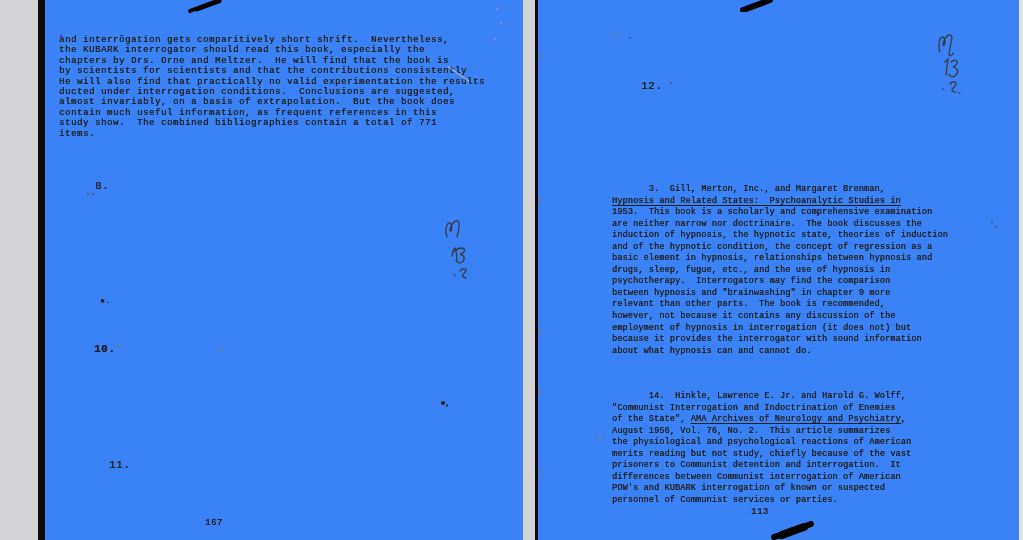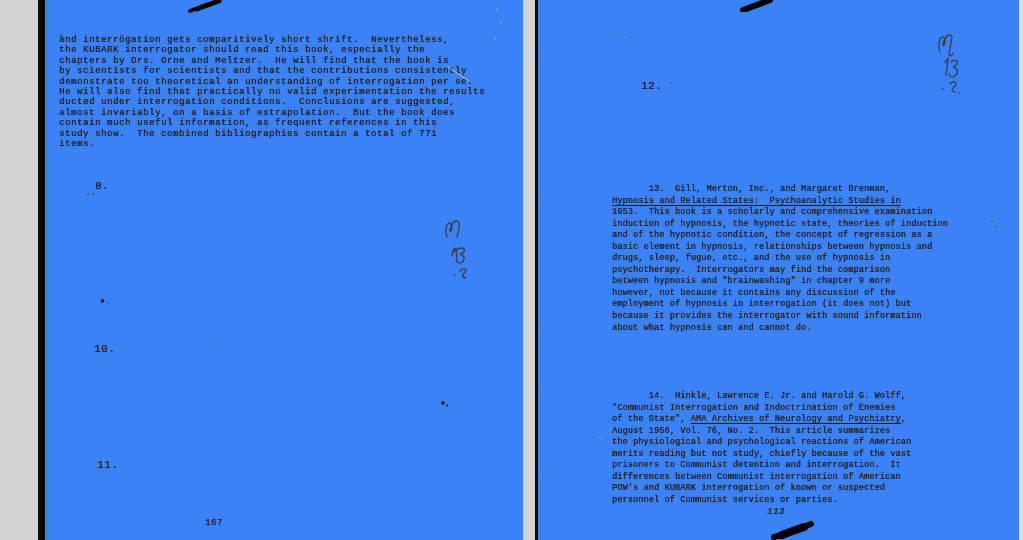--- a/index.html
+++ b/index.html
@@ -36,71 +36,72 @@
   <div class="abs edge-black" style="left:535px; top:0; width:3px; height:540px;"></div>
   <div class="abs" style="left:1019px; top:0; width:4px; height:540px; background:#e2e2e4;"></div>
 
   <div class="abs" style="left:45px; top:0; width:478px; height:540px;">
 
     <div class="abs left-par" style="left:14px; top:35px; width:450px;">
         <div class="tline">ànd interrögation gets comparitively short shrift.  Nevertheless,</div>
         <div class="tline">the KUBARK interrogator should read this book, especially the</div>
         <div class="tline">chapters by Drs. Orne and Meltzer.  He will find that the book is</div>
         <div class="tline">by scientists for scientists and that the contributions consistently</div>
-        <div class="tline">demonstrate too theoretical an understanding of interrogation per se.</div>
         <div class="tline">He will also find that practically no valid experimentation the results</div>
         <div class="tline">ducted under interrogation conditions.  Conclusions are suggested,</div>
         <div class="tline">almost invariably, on a basis of extrapolation.  But the book does</div>
         <div class="tline">contain much useful information, as frequent references in this</div>
         <div class="tline">study show.  The combined bibliographies contain a total of 771</div>
         <div class="tline">items.</div>
       </div>
 
     <div class="abs marker" style="left:50px; top:180px;">8.</div>
     <div class="abs marker" style="left:55px; top:296px; font-size:8px;">●.</div>
-    <div class="abs marker" style="left:49px; top:343px;">10.</div>
-    <div class="abs marker" style="left:52px; top:459px;text-align:center;">11.</div>
+    <div class="abs marker" style="left:49px; top:343px;font-weight:bold;">10.</div>
+    <div class="abs marker" style="left:64px; top:459px;text-align:center;">11.</div>
 
     <div class="abs pagenum" style="left:160px; top:518px;">167</div>
   </div>
 
   <div class="abs" style="left:538px; top:0; width:485px; height:540px;">
 
     <div class="abs marker" style="left:103px; top:80px;">12.</div>
 
     <div class="abs bib" style="left:74px; top:184px; width:360px;">
-        <div class="tline">       13.  Gill, Merton, Inc., and Margaret Brenman,</div>
+        <div class="tline">       3.  Gill, Merton, Inc., and Margaret Brenman,</div>
         <div class="tline"><span class="ul">Hypnosis and Related States:  Psychoanalytic Studies in</span></div>
         <div class="tline">1953.  This book is a scholarly and comprehensive examination</div>
+        <div class="tline">are neither narrow nor doctrinaire.  The book discusses the</div>
         <div class="tline">induction of hypnosis, the hypnotic state, theories of induction</div>
         <div class="tline">and of the hypnotic condition, the concept of regression as a</div>
         <div class="tline">basic element in hypnosis, relationships between hypnosis and</div>
         <div class="tline">drugs, sleep, fugue, etc., and the use of hypnosis in</div>
         <div class="tline">psychotherapy.  Interrogators may find the comparison</div>
         <div class="tline">between hypnosis and "brainwashing" in chapter 9 more</div>
+        <div class="tline">relevant than other parts.  The book is recommended,</div>
         <div class="tline">however, not because it contains any discussion of the</div>
         <div class="tline">employment of hypnosis in interrogation (it does not) but</div>
         <div class="tline">because it provides the interrogator with sound information</div>
         <div class="tline">about what hypnosis can and cannot do.</div>
       </div>
 
     <div class="abs bib" style="left:74px; top:391px; width:360px;">
         <div class="tline">       14.  Hinkle, Lawrence E. Jr. and Harold G. Wolff,</div>
         <div class="tline">"Communist Interrogation and Indoctrination of Enemies</div>
         <div class="tline"><span class="">of the State", </span><span class="ul">AMA Archives of Neurology and Psychiatry</span><span class="">,</span></div>
         <div class="tline">August 1956, Vol. 76, No. 2.  This article summarizes</div>
         <div class="tline">the physiological and psychological reactions of American</div>
         <div class="tline">merits reading but not study, chiefly because of the vast</div>
         <div class="tline">prisoners to Communist detention and interrogation.  It</div>
         <div class="tline">differences between Communist interrogation of American</div>
         <div class="tline">POW's and KUBARK interrogation of known or suspected</div>
         <div class="tline">personnel of Communist services or parties.</div>
       </div>
 
-    <div class="abs pagenum" style="left:229px; top:507px;font-style:italic;">113</div>
+    <div class="abs pagenum" style="left:213px; top:507px;">113</div>
   </div>
 
   <svg class="abs" style="left:185px; top:0;" width="40" height="14" viewBox="0 0 40 14">
     <path d="M5 11 l5 -2" stroke="#000" stroke-width="4" stroke-linecap="round" fill="none"></path>
     <path d="M12 9 C20 6, 28 3, 34 1" stroke="#000" stroke-width="5" stroke-linecap="round" fill="none"></path>
   </svg>
   <svg class="abs" style="left:740px; top:0;" width="36" height="12" viewBox="0 0 36 12">
     <path d="M3 10 C12 7, 22 3, 30 0" stroke="#000" stroke-width="6" stroke-linecap="round" fill="none"></path>
   </svg>
   <svg class="abs" style="left:770px; top:521px;" width="46" height="19" viewBox="0 0 46 19">

